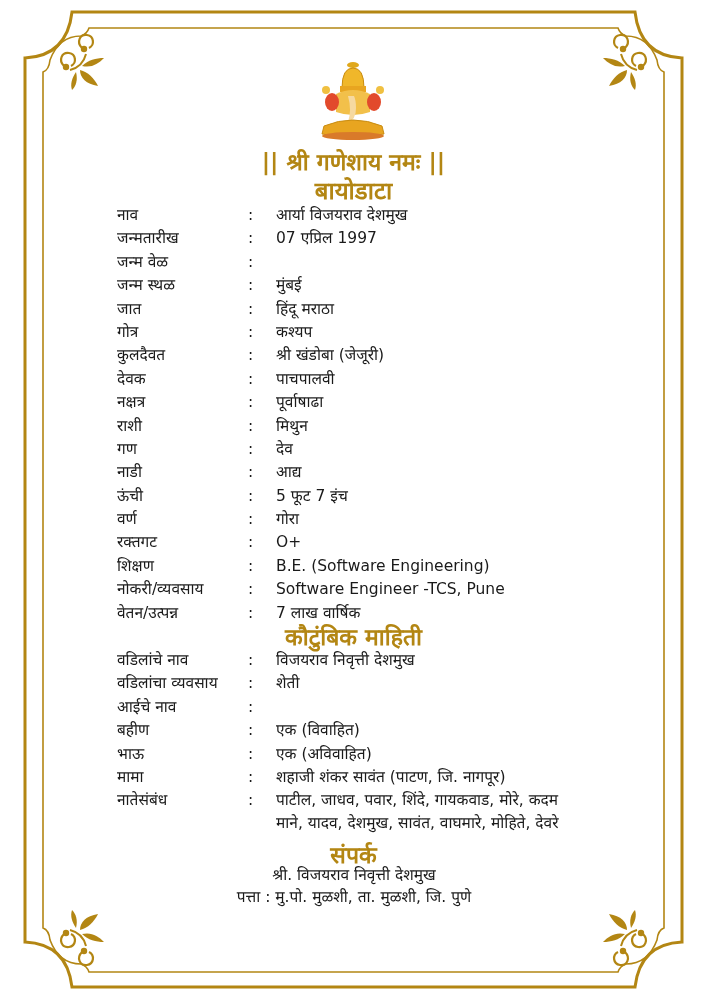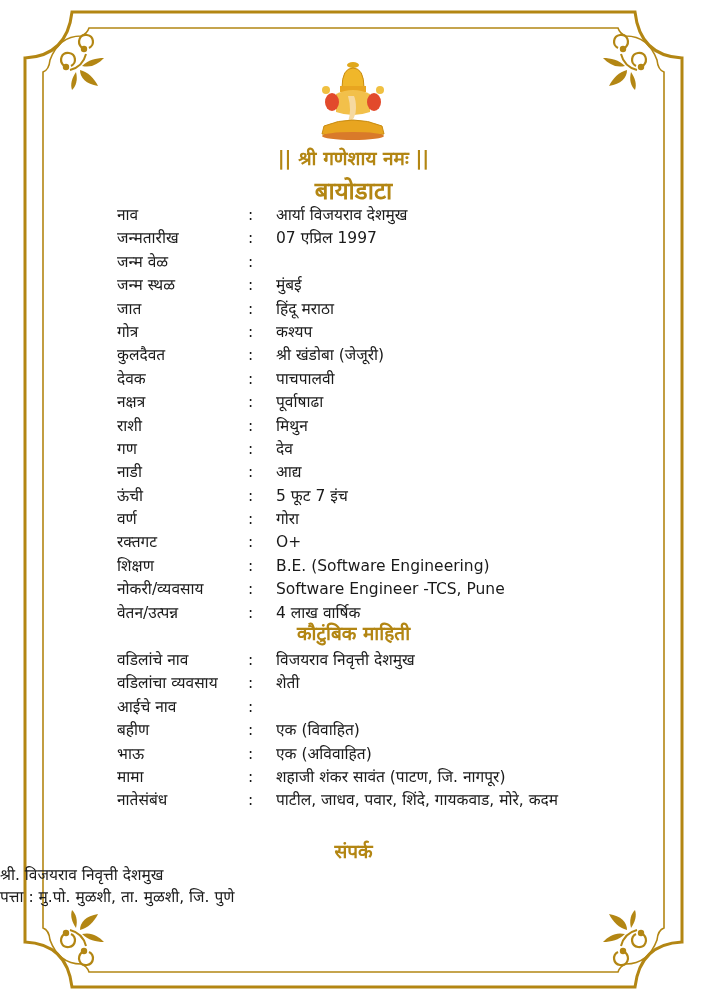--- a/index.html
+++ b/index.html
@@ -4,36 +4,36 @@
 <style>
   html, body { margin: 0; padding: 0; }
   body {
     width: 707px; height: 1000px; background: #ffffff; position: relative; overflow: hidden;
     font-family: "DejaVu Sans", "Liberation Sans", sans-serif; color: #1a1a1a;
   }
   .frame-svg { position: absolute; left: 0; top: 0; width: 707px; height: 1000px; pointer-events: none; }
   .idol { position: absolute; left: 318px; top: 60px; width: 70px; height: 82px; }
   .heading {
     position: absolute; left: 0; width: 707px; text-align: center;
-    color: #b38613; font-weight: bold; font-size: 19px;
+    color: #b38613; font-weight: bold; font-size: 23px;
   }
   .h-mantra { top: 145px; }
   .h-biodata { top: 173px; font-size: 24px; }
   .h-family { top: 620px; }
   .h-contact { top: 838px; text-align: center; }
   .rows { position: absolute; left: 84px; width: 560px; }
   .row { position: relative; height: 23.4px; font-size: 15.5px; line-height: 23px; white-space: nowrap; margin-left: 33px; }
   .row .lbl { position: absolute; left: 0; top: 0; }
   .row .colon { position: absolute; left: 131px; top: 0; }
   .row .val { position: absolute; left: 159px; top: 0; }
   .row.multi { height: 46px; }
   .row .val2 { position: absolute; left: 159px; top: 23px; }
   .personal { top: 204px; }
   .family { top: 649px; }
-  .contact { position: absolute; left: 0; width: 686px; top: 864px; text-align: left; font-size: 15.5px; line-height: 22px; }
+  .contact { position: absolute; left: 0; width: 686px; top: 864px; text-align: center; font-size: 15.5px; line-height: 22px; padding-left: 11px; }
 </style>
 </head>
 <body>
 
 <svg class="frame-svg" viewBox="0 0 707 1000" xmlns="http://www.w3.org/2000/svg">
   <defs>
     <g id="orn">
 
       <path d="M82,48 c-6,-6 -2,-14 5,-13 c7,1 8,10 2,13" fill="none" stroke="#b38613" stroke-width="2.2"></path>
       <circle cx="84" cy="49" r="3.2" fill="#b38613"></circle>
@@ -163,21 +163,21 @@
       <span class="val">B.E. (Software Engineering)</span>
     </div>
   <div class="row">
       <span class="lbl">नोकरी/व्यवसाय</span>
       <span class="colon">:</span>
       <span class="val">Software Engineer -TCS, Pune</span>
     </div>
   <div class="row">
       <span class="lbl">वेतन/उत्पन्न</span>
       <span class="colon">:</span>
-      <span class="val">4 लाख वार्षिक</span>
+      <span class="val">7 लाख वार्षिक</span>
     </div>
 </div>
 
 <div class="heading h-family">कौटुंबिक माहिती</div>
 
 <div class="rows family">
   <div class="row">
       <span class="lbl">वडिलांचे नाव</span>
       <span class="colon">:</span>
       <span class="val">विजयराव निवृत्ती देशमुख</span>
@@ -203,20 +203,21 @@
     </div>
   <div class="row">
       <span class="lbl">मामा</span>
       <span class="colon">:</span>
       <span class="val">शहाजी शंकर सावंत (पाटण, जि. नागपूर)</span>
     </div>
   <div class="row multi">
       <span class="lbl">नातेसंबंध</span>
       <span class="colon">:</span>
       <span class="val">पाटील, जाधव, पवार, शिंदे, गायकवाड, मोरे, कदम</span>
+      <span class="val2">माने, यादव, देशमुख, सावंत, वाघमारे, मोहिते, देवरे</span>
     </div>
 </div>
 
 <div class="heading h-contact">संपर्क</div>
 
 <div class="contact">
   <div>श्री. विजयराव निवृत्ती देशमुख</div>
   <div>पत्ता : मु.पो. मुळशी, ता. मुळशी, जि. पुणे</div>
 </div>
 

